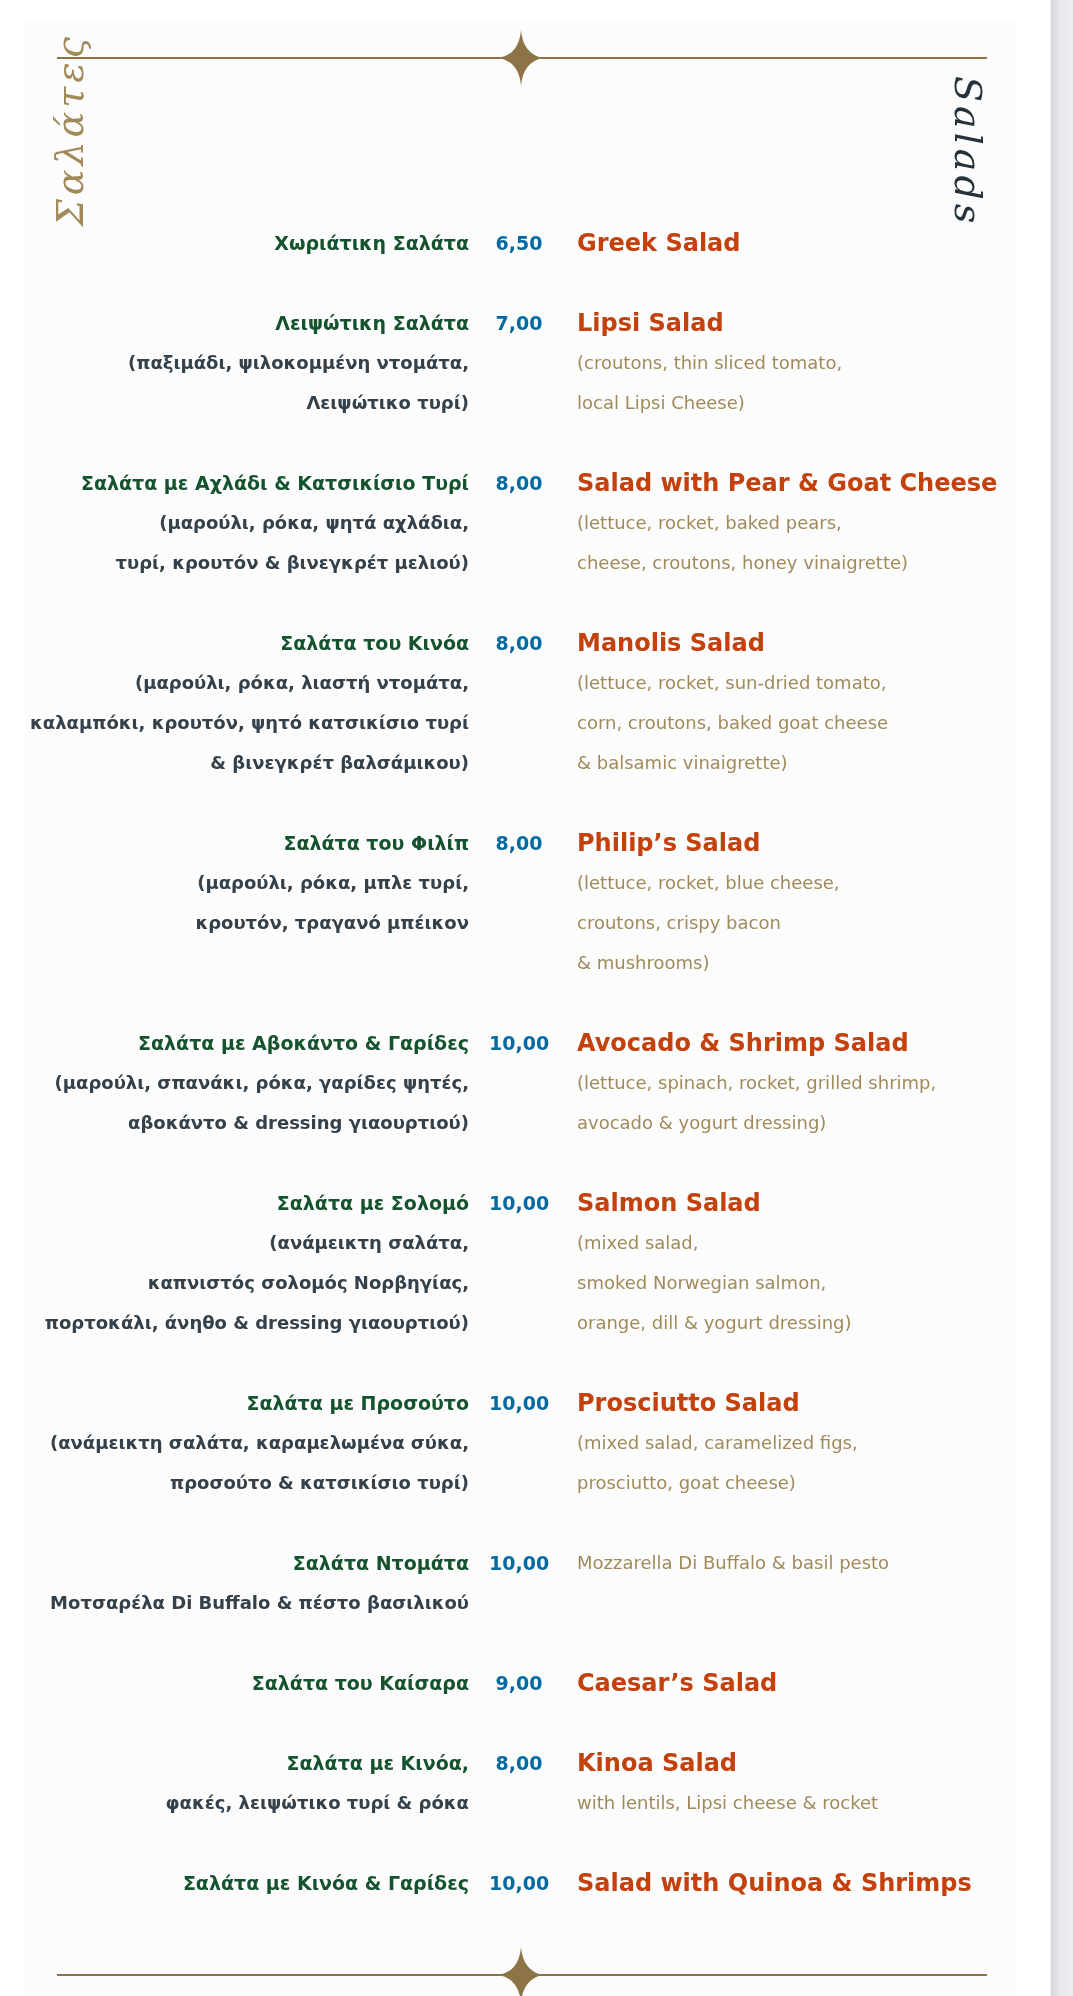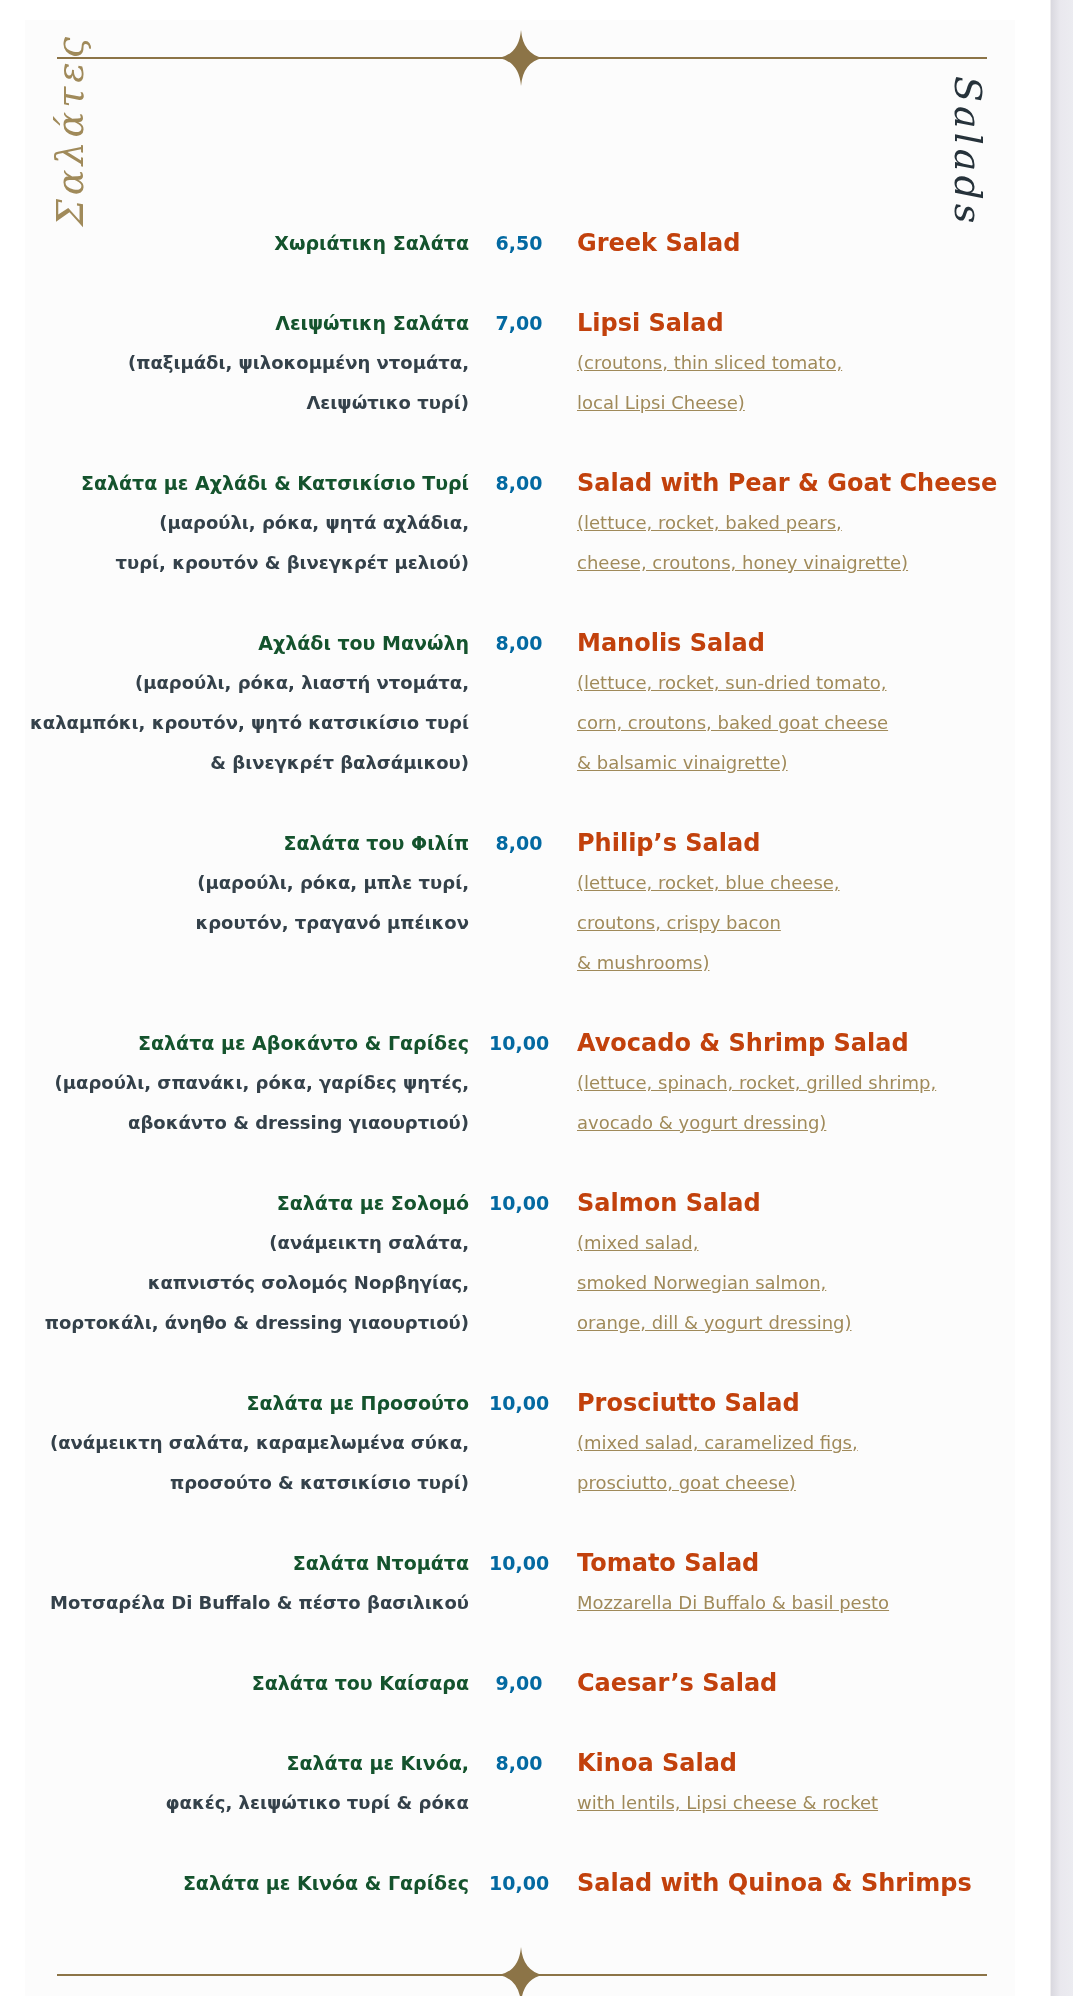--- a/index.html
+++ b/index.html
@@ -15,21 +15,21 @@
   .vt-left { color:#a08a5a; left:48px; top:226px; transform-origin:0 0; transform:rotate(-90deg); }
   .vt-right { color:#26323a; left:990px; top:76px; transform-origin:0 0; transform:rotate(90deg); }
   .item { position:absolute; left:0; width:1050px; }
   .gr { position:absolute; right:581px; text-align:right; white-space:nowrap; }
   .en { position:absolute; left:577px; white-space:nowrap; }
   .price { position:absolute; left:489px; width:60px; text-align:center; font-weight:bold; color:#0369a1;
            font-size:19px; line-height:40px; }
   .name-gr { font-weight:bold; color:#14532d; font-size:19px; line-height:40px; }
   .name-en { font-weight:bold; color:#c2410c; font-size:24px; line-height:40px; }
   .desc-gr { color:#34414a; font-size:18px; line-height:40px; font-weight:700; }
-  .desc-en { color:#a08a5a; font-size:18px; line-height:40px;text-decoration:underline; }
+  .desc-en { color:#a08a5a; font-size:18px; line-height:40px; }
   .line { display:block; }
 </style>
 </head>
 <body>
 
 <div class="card"></div>
 <div class="sidebar"></div>
 
 <div class="rule" style="top:57px;"></div>
 <svg class="star" style="left:499px; top:30px;" viewBox="0 0 44 56">
@@ -70,21 +70,21 @@
       </div>
       <div class="price">8,00</div>
       <div class="en">
         <span class="line name-en">Salad with Pear &amp; Goat Cheese</span>
         <span class="line desc-en">(lettuce, rocket, baked pears,</span>
         <span class="line desc-en">cheese, croutons, honey vinaigrette)</span>
       </div>
     </div>
     <div class="item" style="top: 623px;">
       <div class="gr">
-        <span class="line name-gr">Αχλάδι του Μανώλη</span>
+        <span class="line name-gr">Σαλάτα του Κινόα</span>
         <span class="line desc-gr">(μαρούλι, ρόκα, λιαστή ντομάτα,</span>
         <span class="line desc-gr">καλαμπόκι, κρουτόν, ψητό κατσικίσιο τυρί</span>
         <span class="line desc-gr">&amp; βινεγκρέτ βαλσάμικου)</span>
       </div>
       <div class="price">8,00</div>
       <div class="en">
         <span class="line name-en">Manolis Salad</span>
         <span class="line desc-en">(lettuce, rocket, sun-dried tomato,</span>
         <span class="line desc-en">corn, croutons, baked goat cheese</span>
         <span class="line desc-en">&amp; balsamic vinaigrette)</span>
@@ -145,21 +145,20 @@
         <span class="line desc-en">prosciutto, goat cheese)</span>
       </div>
     </div>
     <div class="item" style="top: 1543px;">
       <div class="gr">
         <span class="line name-gr">Σαλάτα Ντομάτα</span>
         <span class="line desc-gr">Μοτσαρέλα Di Buffalo &amp; πέστο βασιλικού</span>
       </div>
       <div class="price">10,00</div>
       <div class="en">
-        <span class="line name-en">Tomato Salad</span>
         <span class="line desc-en">Mozzarella Di Buffalo &amp; basil pesto</span>
       </div>
     </div>
     <div class="item" style="top: 1663px;">
       <div class="gr">
         <span class="line name-gr">Σαλάτα του Καίσαρα</span>
       </div>
       <div class="price">9,00</div>
       <div class="en">
         <span class="line name-en">Caesar’s Salad</span>

